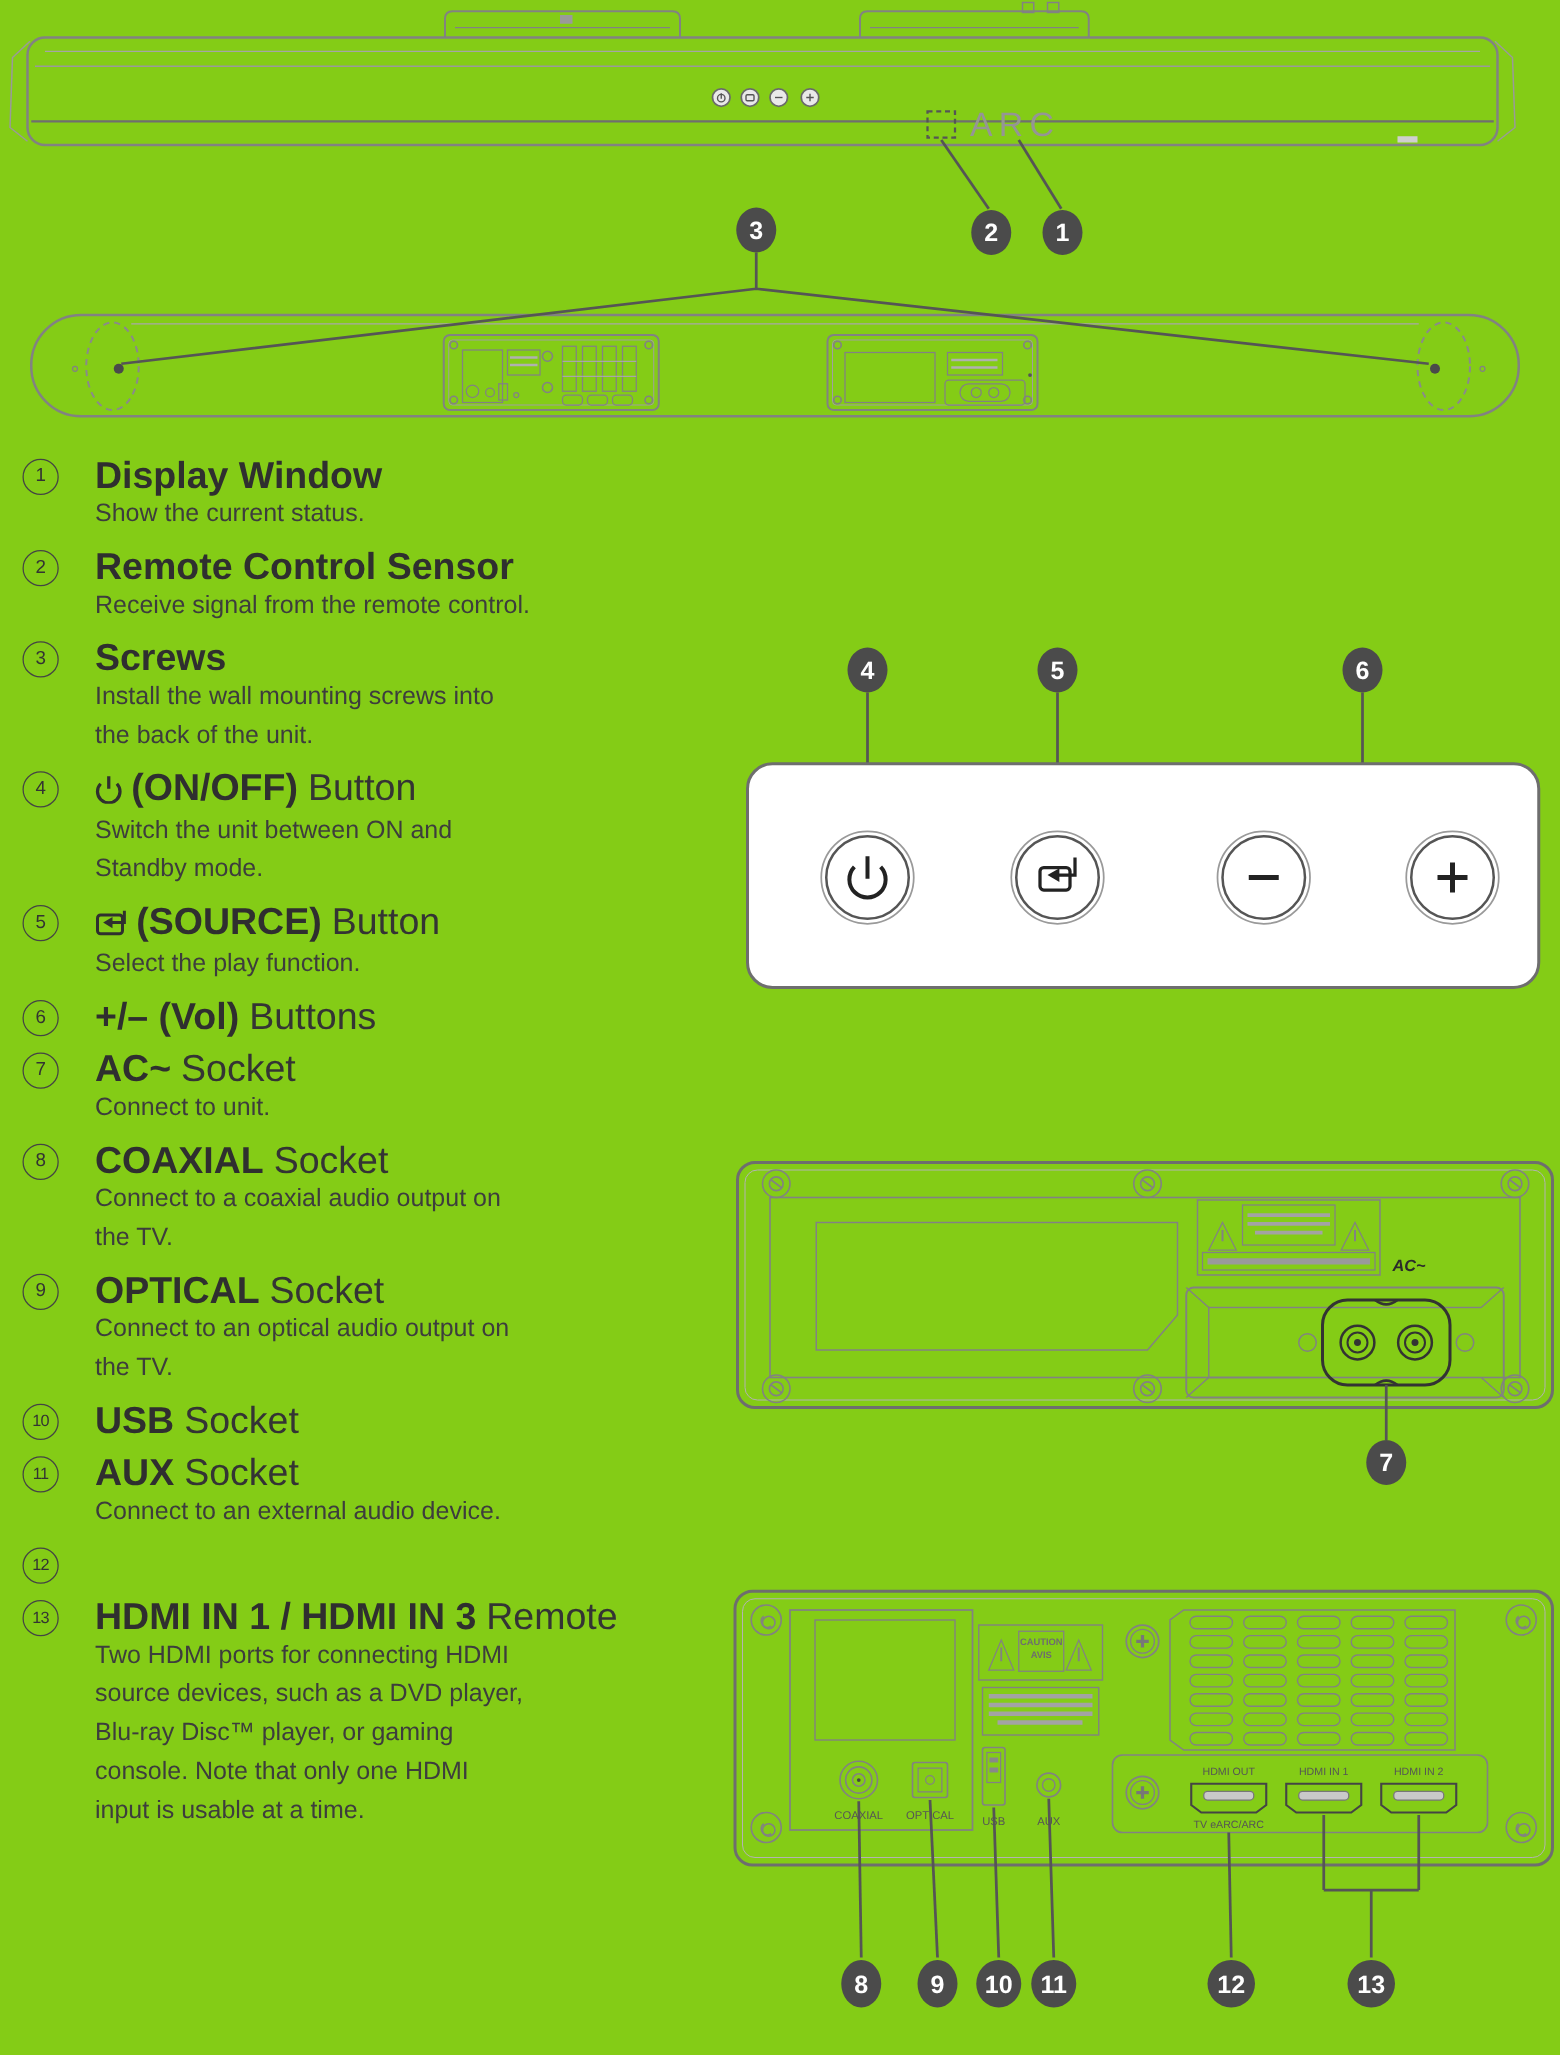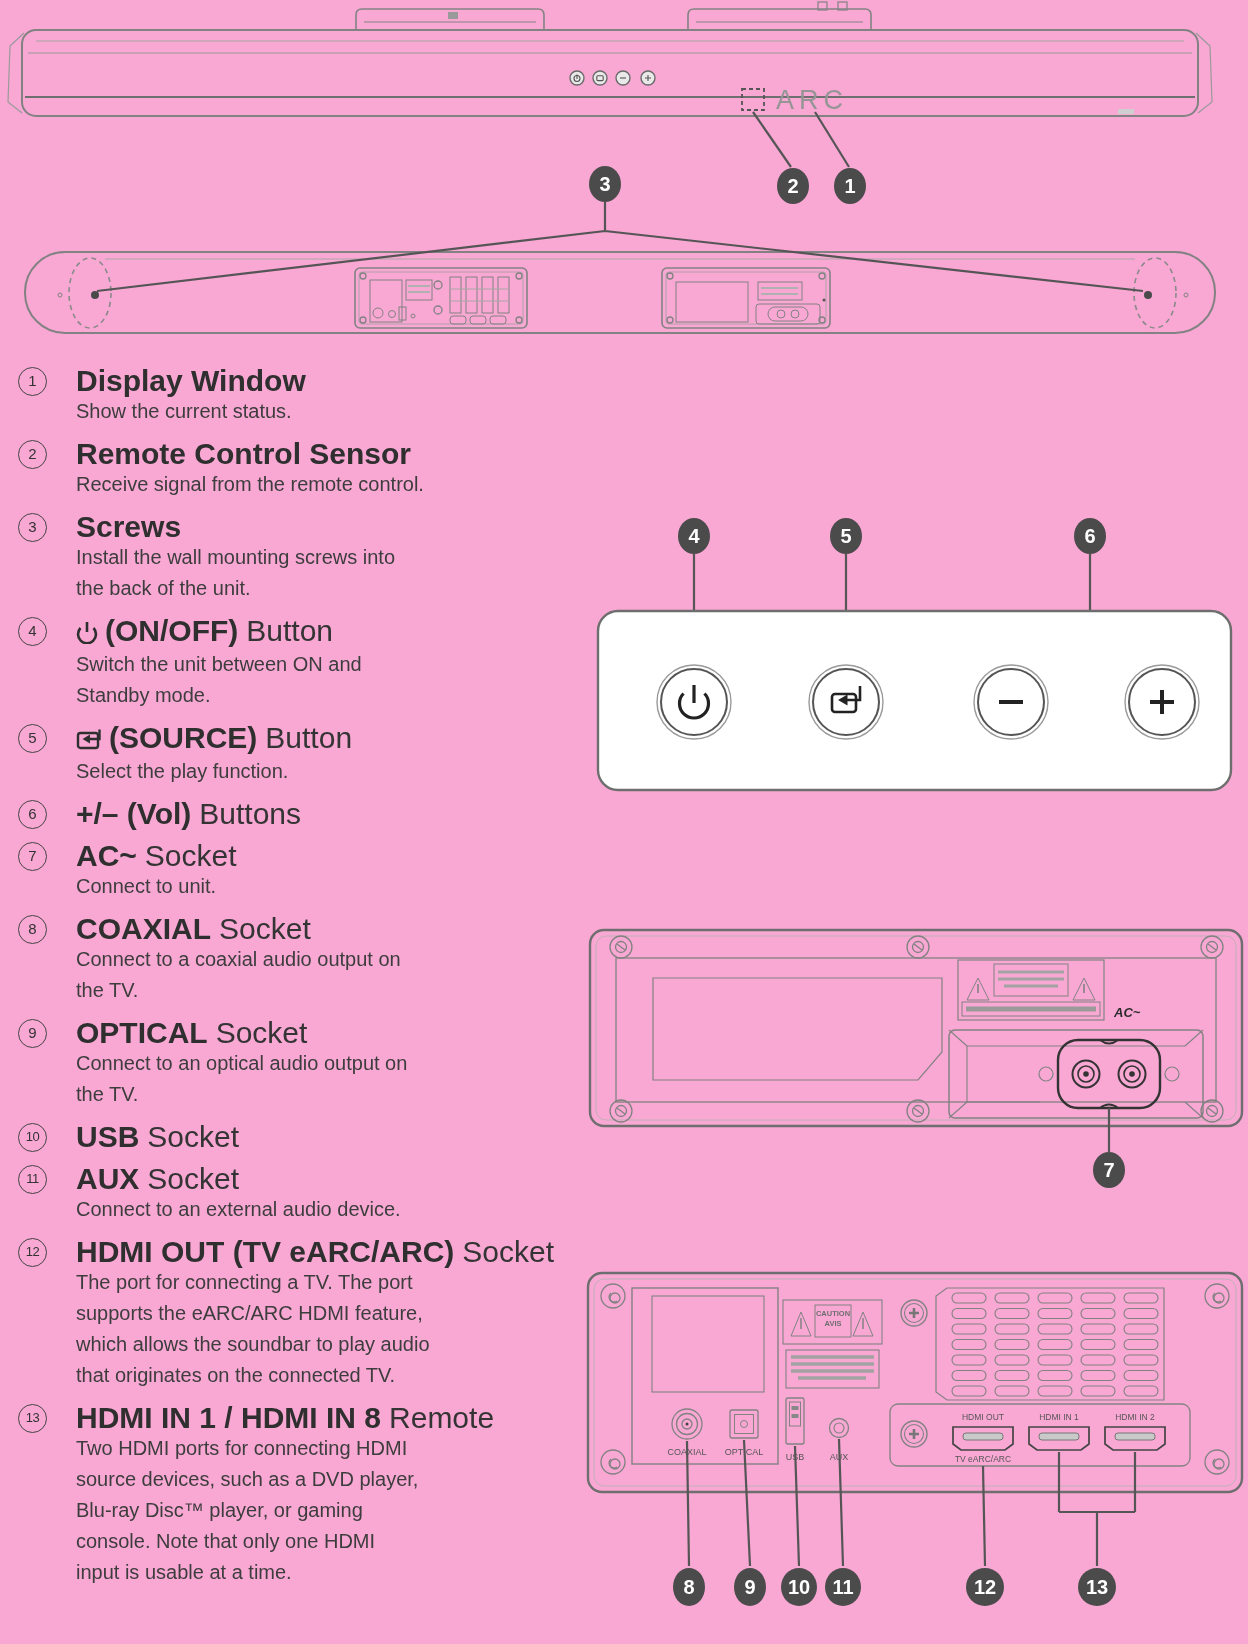--- a/index.html
+++ b/index.html
@@ -1,16 +1,16 @@
 <!DOCTYPE html>
 <html><head>
 <meta charset="utf-8">
 <style>
   html,body{margin:0;padding:0;background:#fff;}
-  .page{position:relative;width:1248px;height:1644px;background:#f9a8d4;overflow:hidden;
+  .page{position:relative;width:1248px;height:1644px;background:#84cc16;overflow:hidden;
         font-family:"Liberation Sans",sans-serif;color:#383838;}
   .abs{position:absolute;}
   svg{font-family:"Liberation Sans",sans-serif;}
   
   .list{position:absolute;left:18px;top:365px;width:537px;}
   .item{display:flex;margin-bottom:11px;}
   .cnum{flex:0 0 auto;width:27px;height:27px;margin-top:2px;border:1.7px solid #444;
         border-radius:50%;text-align:center;line-height:26px;font-size:15px;color:#333;}
   .cnum.two{font-size:13px;letter-spacing:-0.5px;}
   .ibody{margin-left:29px;}
@@ -238,33 +238,26 @@
     <div class="item">
       <div class="cnum two">11</div>
       <div class="ibody">
           <div class="head"><b>AUX</b><span class="rest">Socket</span></div>
       <div class="desc">Connect to an external audio device.</div>
         </div>
     </div>
 
     <div class="item">
       <div class="cnum two">12</div>
-      <div class="ibody">
-          <div class="head"><b>HDMI OUT (TV eARC/ARC)</b><span class="rest">Socket</span></div>
-      <div class="desc">The port for connecting a TV. The port
-supports the eARC/ARC HDMI feature,
-which allows the soundbar to play audio
-that originates on the connected TV.</div>
-        </div>
     </div>
 
     <div class="item">
       <div class="cnum two">13</div>
       <div class="ibody">
-          <div class="head"><b>HDMI IN 1 / HDMI IN 8</b><span class="rest">Remote</span></div>
+          <div class="head"><b>HDMI IN 1 / HDMI IN 3</b><span class="rest">Remote</span></div>
       <div class="desc">Two HDMI ports for connecting HDMI
 source devices, such as a DVD player,
 Blu-ray Disc™ player, or gaming
 console. Note that only one HDMI
 input is usable at a time.</div>
         </div>
     </div>
   </div>
 
   <svg class="abs" style="left:560px;top:505px" width="688" height="310" viewBox="560 505 688 310">

